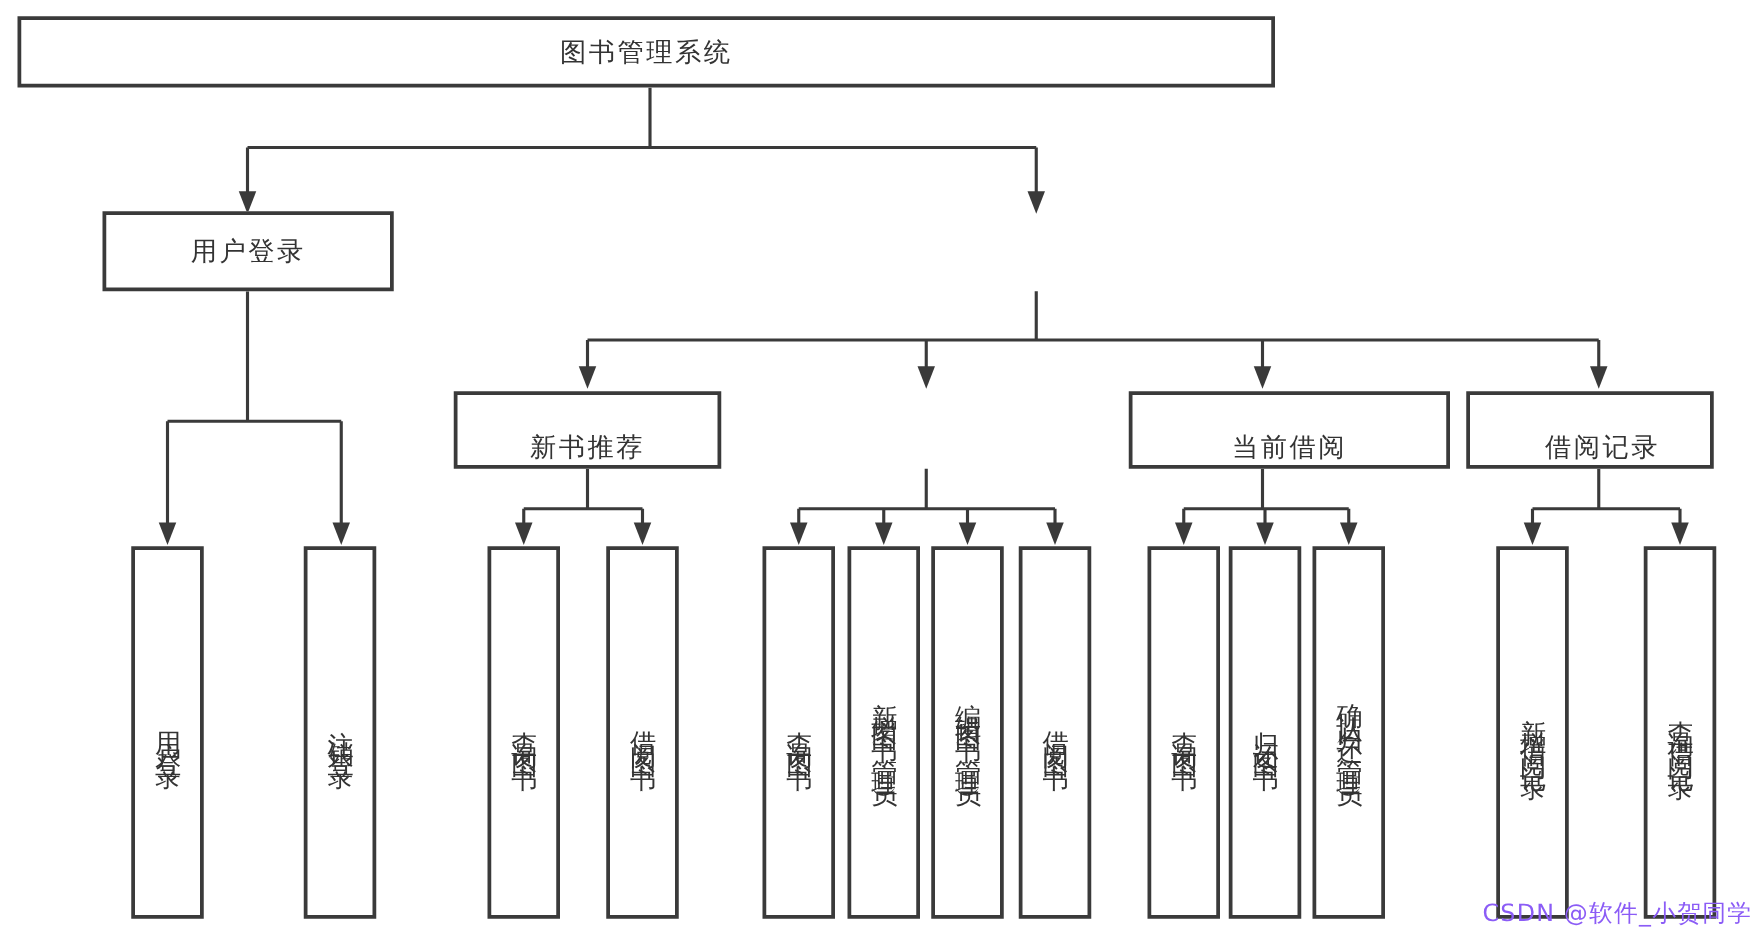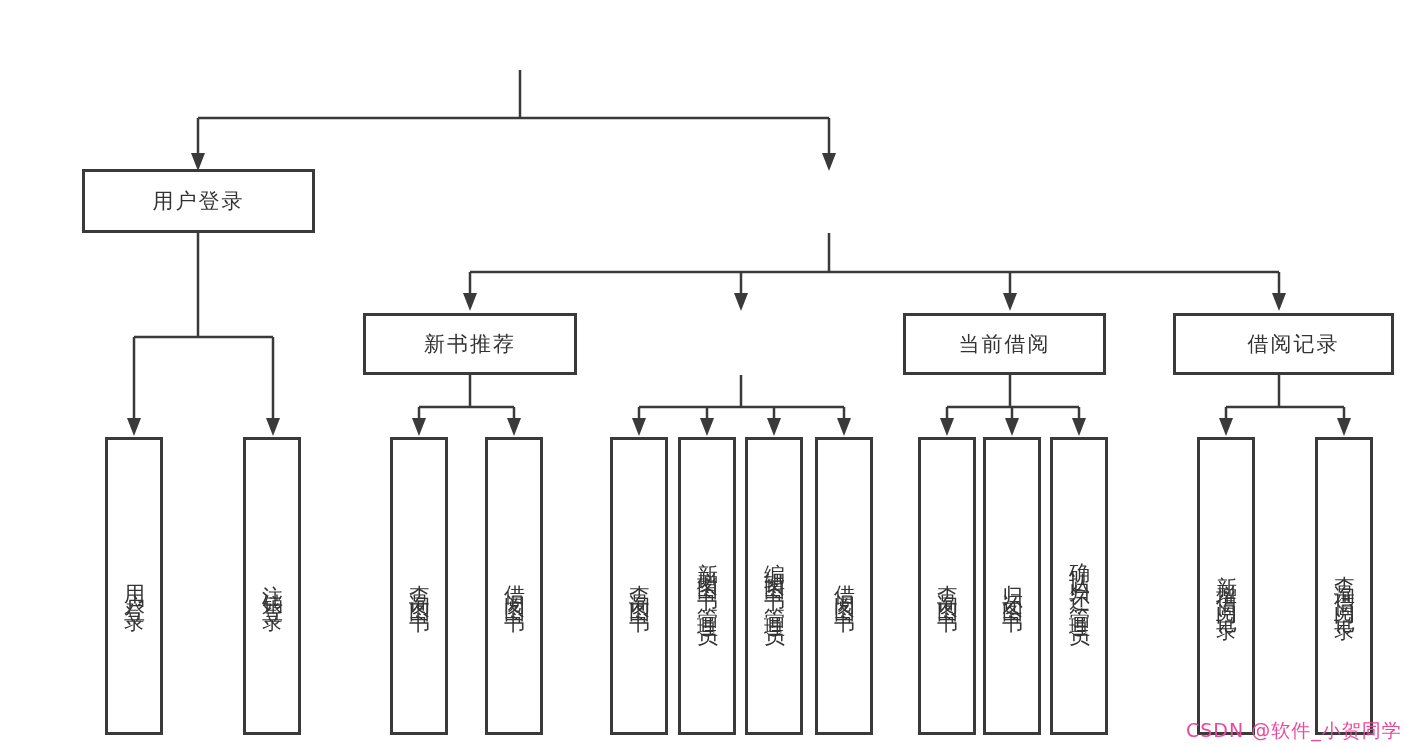--- a/index.html
+++ b/index.html
@@ -32,29 +32,29 @@
     writing-mode: vertical-rl;
     text-orientation: mixed;
     font-size: 21px;
     letter-spacing: 9px;
     line-height: 1;
     white-space: nowrap;
   }
   
   .root { left: 14px; top: 13px; width: 1006px; height: 57px; }
   .l2   { top: 169px; height: 64px; }
-  .l3   { top: 313px; height: 62px; }
+  .l3   { top: 313px; height: 62px; align-items: flex-end; }
   .leaf { top: 437px; height: 298px; width: 58px; }
   .watermark {
     position: absolute;
     left: 1186px;
     top: 718px;
     font-size: 19px;
     letter-spacing: 1px;
-    color: #ec4899;
+    color: #8b5cf6;
     z-index: 3;
     white-space: nowrap;
   }
 </style>
 </head>
 <body>
 
 <div id="canvas">
 
   <svg id="connectors" viewBox="0 0 1405 747" xmlns="http://www.w3.org/2000/svg">
@@ -84,32 +84,35 @@
       <polygon points="767,418 781,418 774,436"></polygon>
       <polygon points="837,418 851,418 844,436"></polygon>
       <polygon points="940,418 954,418 947,436"></polygon>
       <polygon points="1005,418 1019,418 1012,436"></polygon>
       <polygon points="1072,418 1086,418 1079,436"></polygon>
       <polygon points="1219,418 1233,418 1226,436"></polygon>
       <polygon points="1337,418 1351,418 1344,436"></polygon>
     </g>
   </svg>
 
+  <div class="box hbox root">
+    <span>图书管理系统</span>
+  </div>
 
   <div class="box hbox l2" style="left:82px; width:233px;">
     <span>用户登录</span>
   </div>
 
   <div class="box hbox l3" style="left:363px; width:214px;">
     <span>新书推荐</span>
   </div>
-  <div class="box hbox l3" style="left:903px; width:203px;">
+  <div class="box hbox l3" style="left:903px; width:257px;">
     <span>当前借阅</span>
   </div>
-  <div class="box hbox l3" style="left:1173px; width:221px;padding-left:20px;">
+  <div class="box hbox l3" style="left:1173px; width:198px;padding-left:20px;">
     <span>借阅记录</span>
   </div>
 
   <div class="box vbox leaf" style="left:105px;">
     <span>用户登录</span>
   </div>
   <div class="box vbox leaf" style="left:243px;">
     <span>注销登录</span>
   </div>
 

